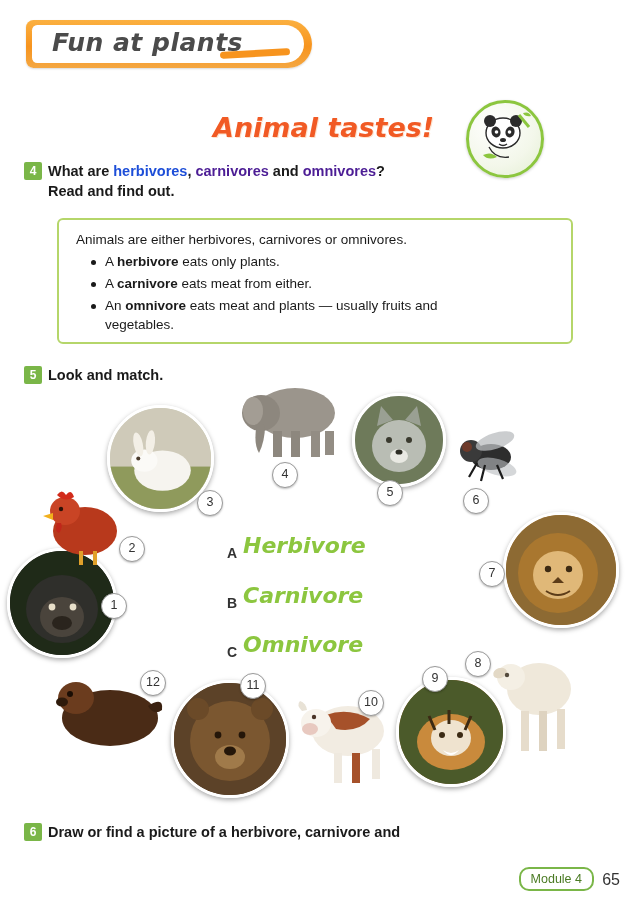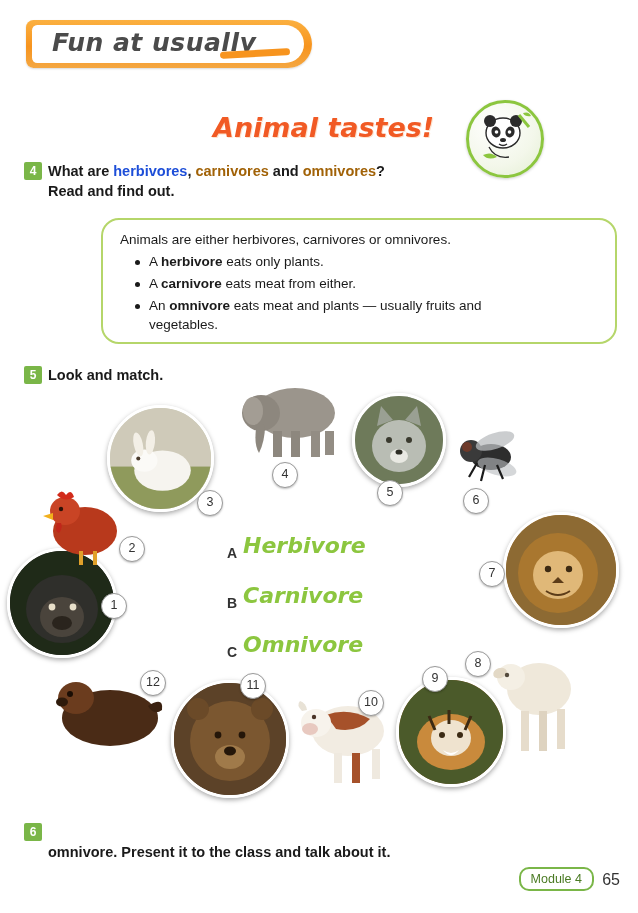--- a/index.html
+++ b/index.html
@@ -103,33 +103,32 @@
   }
 
   .ex-text {
     position: absolute;
     font-size: 14.5px;
     font-weight: bold;
     color: #1a1a1a;
     line-height: 20px;
   }
   .hl-green { color: #1d4ed8; }
-  .hl-orange { color: #a16207; }
+  .hl-orange { color: #4c1d95; }
 
   
   .info-box {
     position: absolute;
     left: 57px;
     top: 218px;
     width: 512px;
     height: 122px;
     background: #ffffff;
     border: 2px solid #b5d66a;
-    border-radius: 18px;
-    margin-left: 44px;
+    border-radius: 6px;
   }
   .info-line {
     position: absolute;
     font-size: 13.5px;
     color: #1a1a1a;
     line-height: 19px;
   }
   .info-bullet {
     position: absolute;
     width: 5px;
@@ -225,21 +224,21 @@
   .im-gorilla  { background: radial-gradient(circle at 50% 45%, #4a4a46 0%, #24241f 55%, #0d0d0a 100%); }
   .im-hen      { background: radial-gradient(circle at 50% 45%, #d94b2b 0%, #9e3319 55%, #5c1d0c 100%); }
 </style>
 </head>
 <body>
 
 <div class="page">
 
   <div class="banner">
     <div class="banner-inner">
-      <div class="banner-text">Fun at usually</div>
+      <div class="banner-text">Fun at plants</div>
       <div class="banner-swoosh"></div>
     </div>
   </div>
 
   <div class="title">Animal tastes!</div>
 
   <div class="panda-badge">
     <svg width="72" height="72" viewBox="0 0 72 72" aria-hidden="true">
       <ellipse cx="34" cy="30" rx="17" ry="15" fill="#ffffff" stroke="#2b2b2b" stroke-width="1.4"></ellipse>
       <circle cx="21" cy="18" r="6" fill="#2b2b2b"></circle>
@@ -451,20 +450,19 @@
 
     <div class="wheel-letter" style="left:227px; top:240px;">B</div>
     <div class="wheel-label" style="left:243px; top:228px;">Carnivore</div>
 
     <div class="wheel-letter" style="left:227px; top:289px;">C</div>
     <div class="wheel-label" style="left:243px; top:277px;">Omnivore</div>
   </div>
 
   <div class="ex-num" style="left:24px; top:823px;">6</div>
   <div class="ex-text" style="left:48px; top:822px; width:520px;">
-    <br>
-    <span>omnivore. Present it to the class and talk about it.</span>
+    <span>Draw or find a picture of a herbivore, carnivore and</span><br>
   </div>
 
   <div class="module-tag">Module 4</div>
   <div class="page-num">65</div>
 
 </div>
 
 </body></html>

